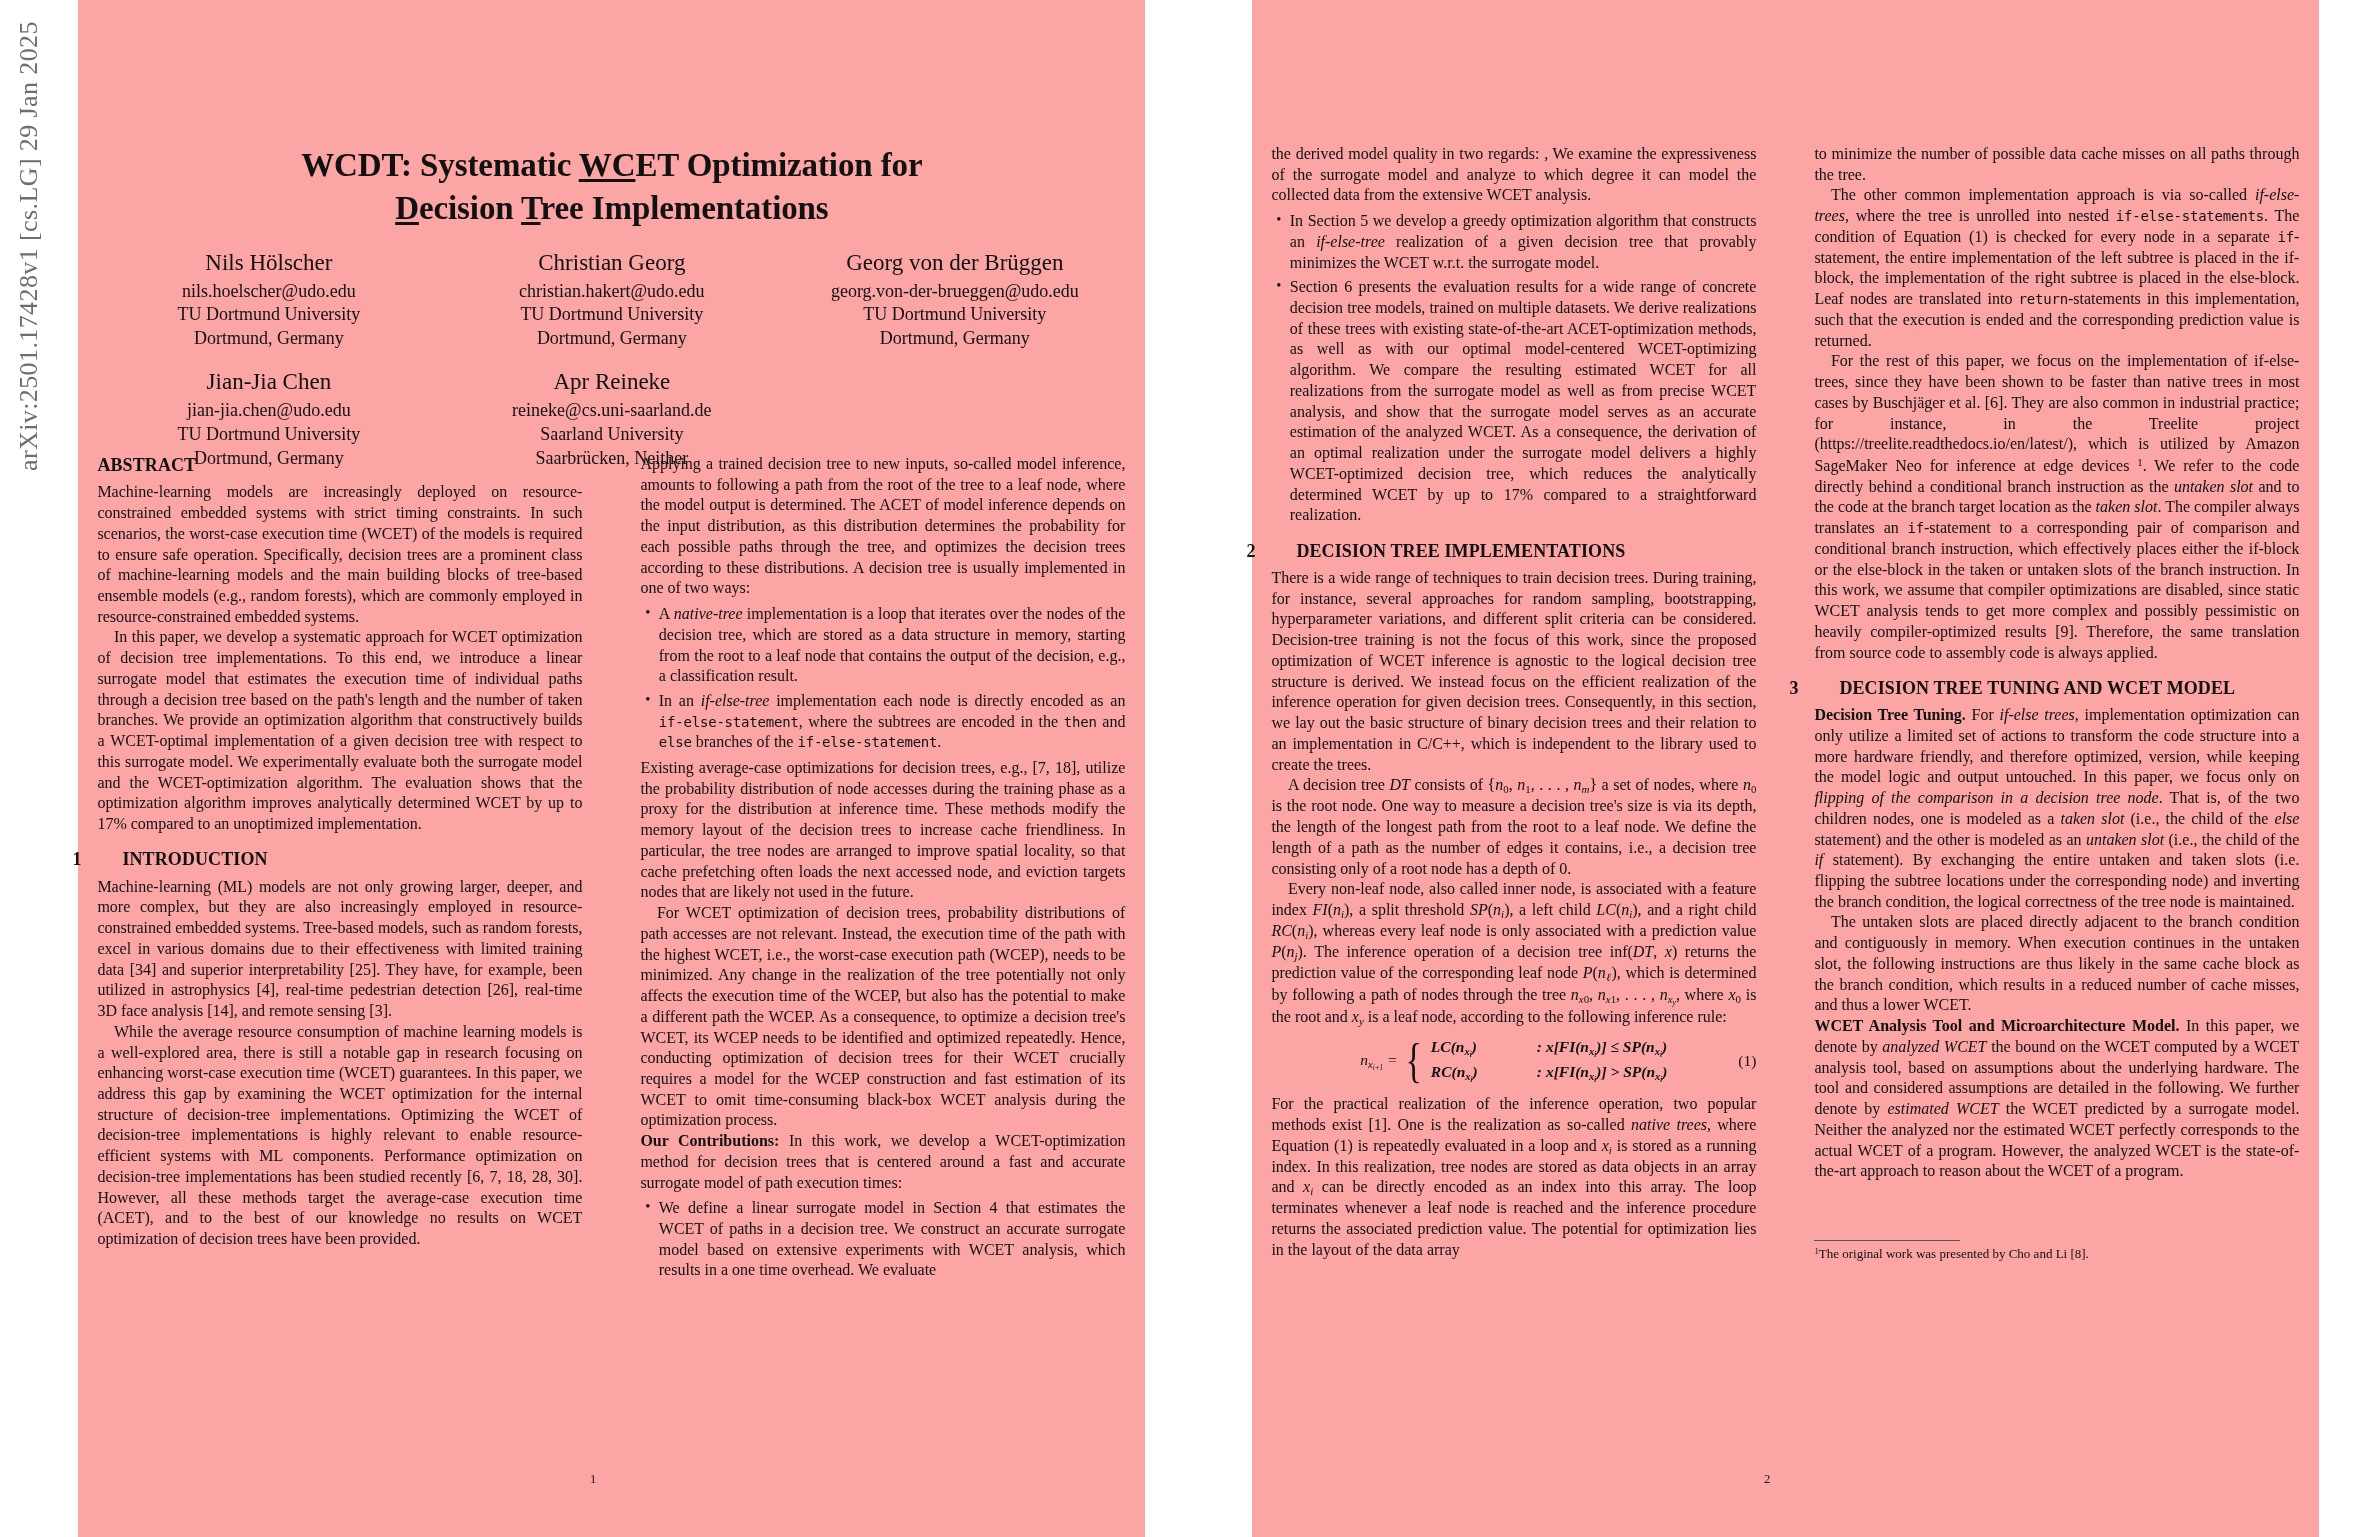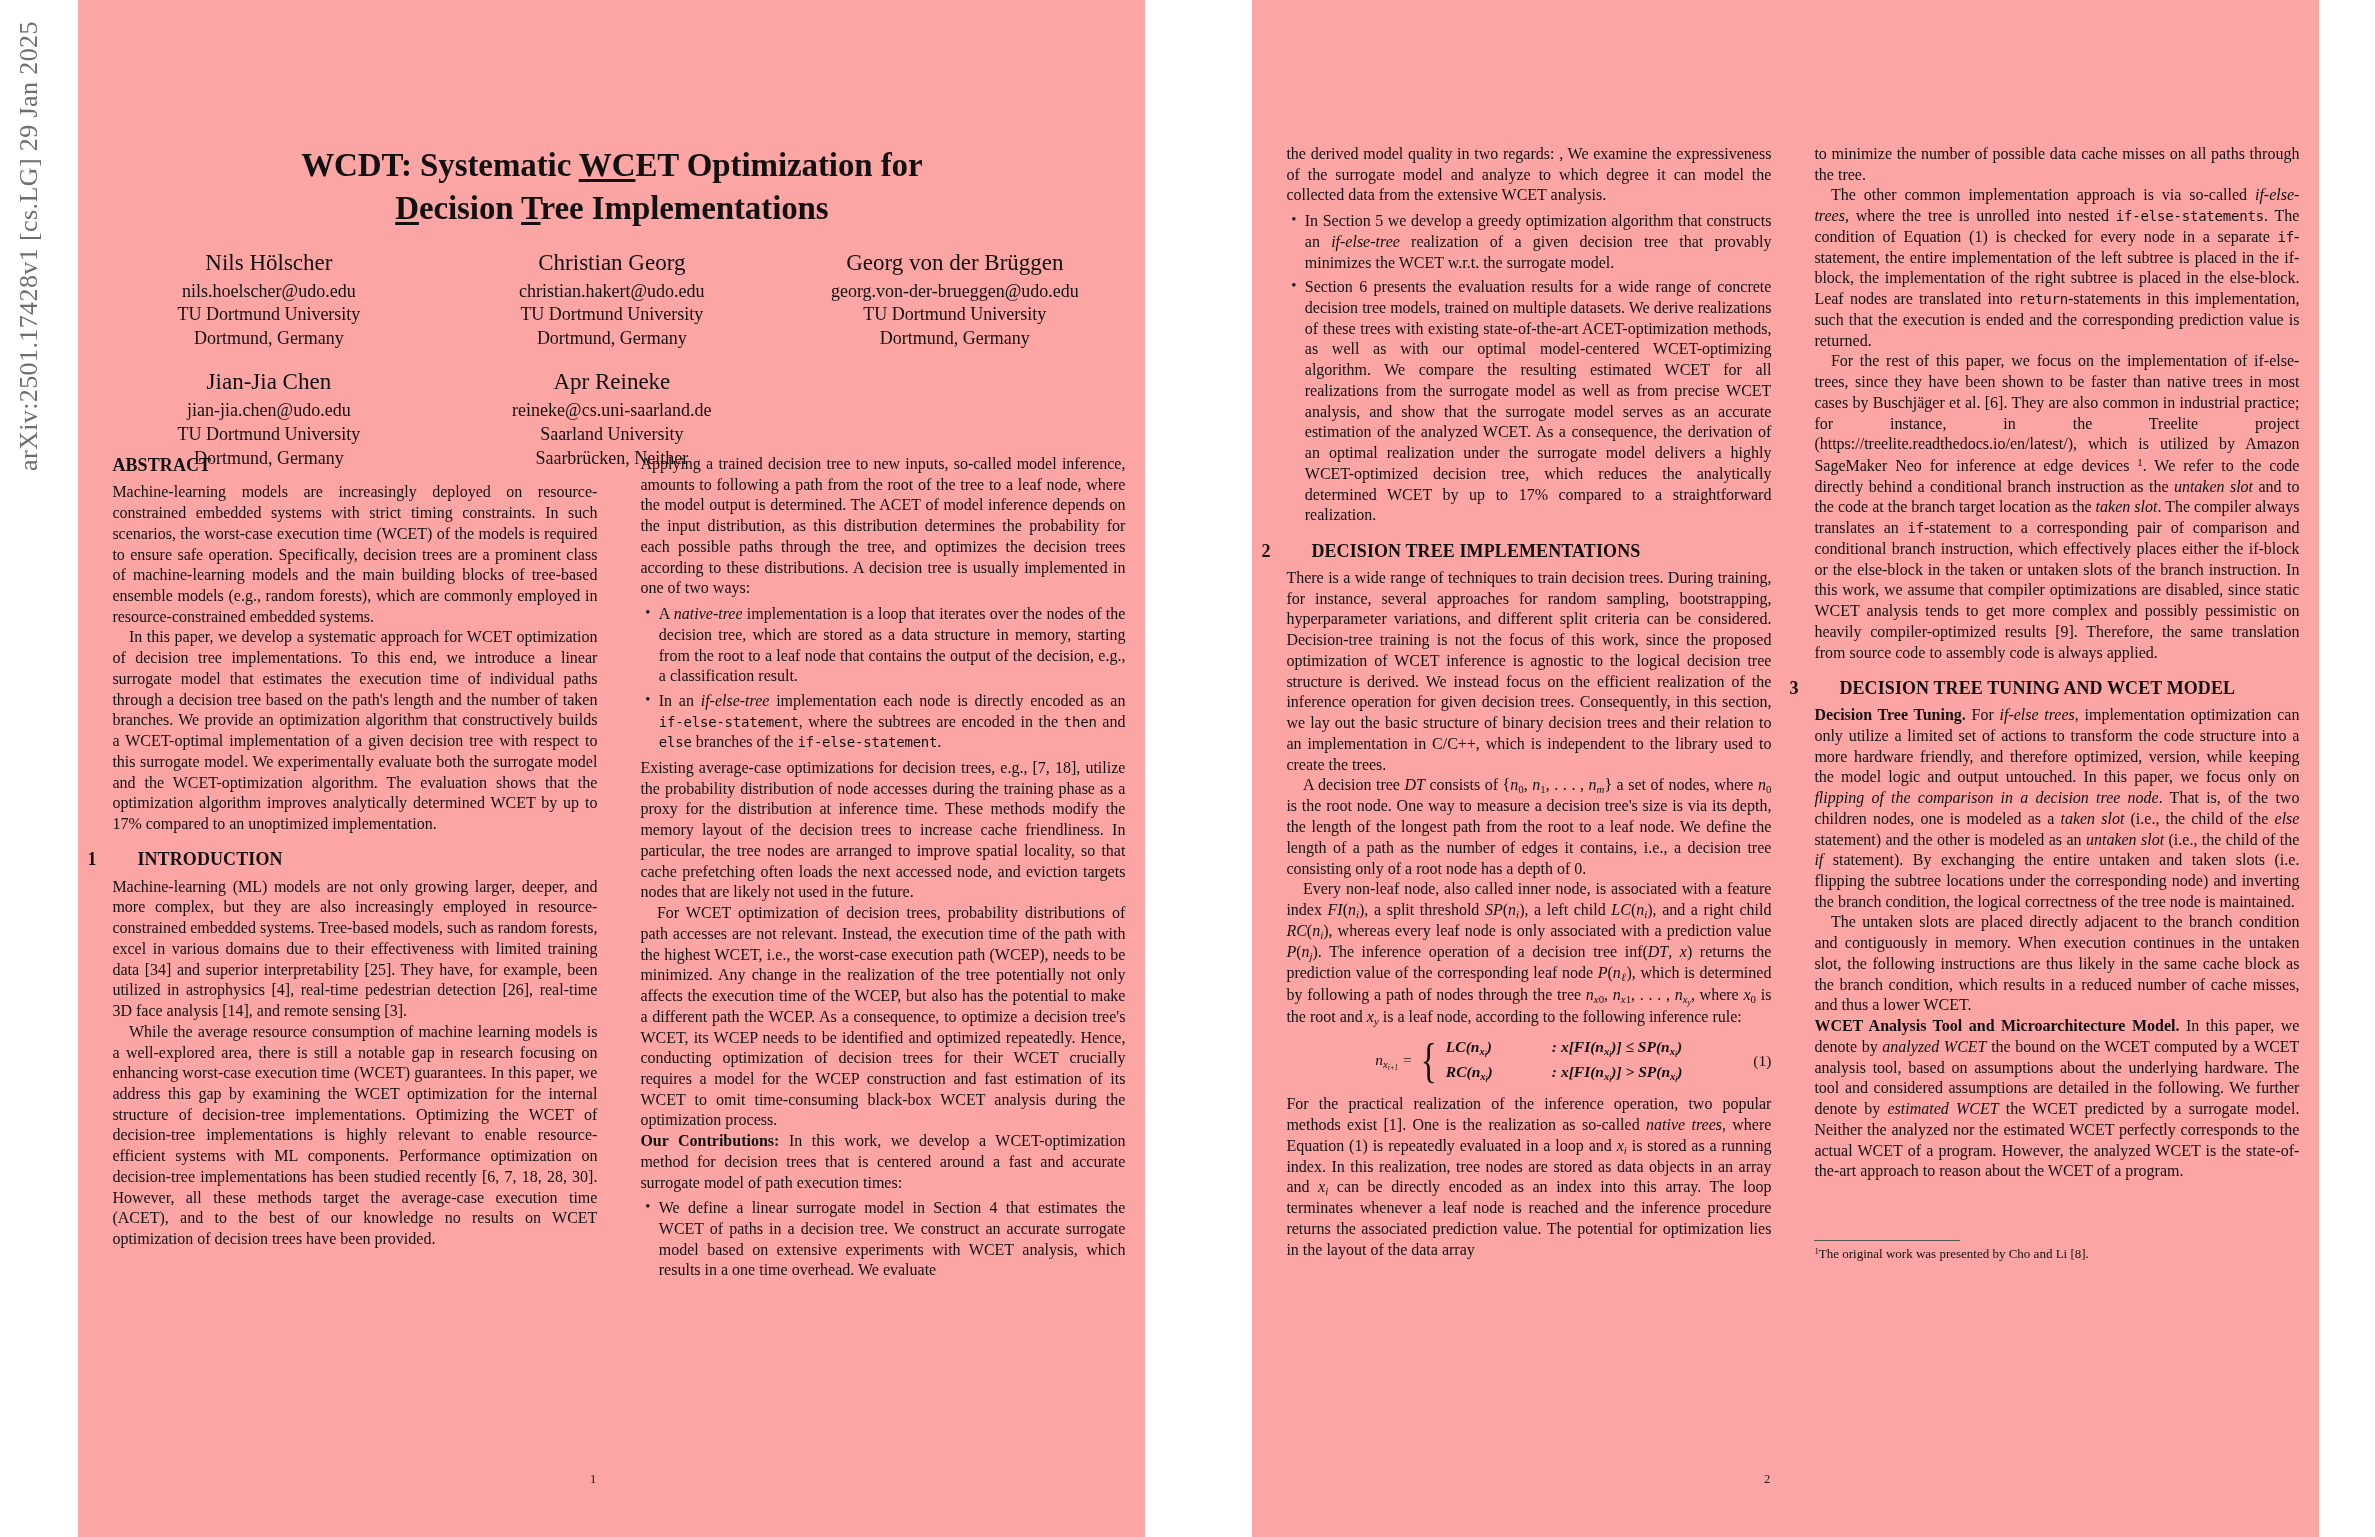--- a/index.html
+++ b/index.html
@@ -108,21 +108,21 @@
     position: absolute;
     top: 0;
     width: 485px;
     height: 100%;
     font-size: 16px;
     line-height: 1.296;
     text-align: justify;
     hyphens: auto;
     -webkit-hyphens: auto;
   }
-  .col-left  { left: 15px; }
+  .col-left  { left: 0px; }
   .col-right { left: 543px; }
 
   .p1 .col { top: 454px; height: 873px; }
   .p2 .col { top: 144px; height: 1189px; }
 
   h2.sec {
     font-size: 18px;
     font-weight: bold;
     margin: 13.6px 0 5.8px 0;
     line-height: 1.25;

